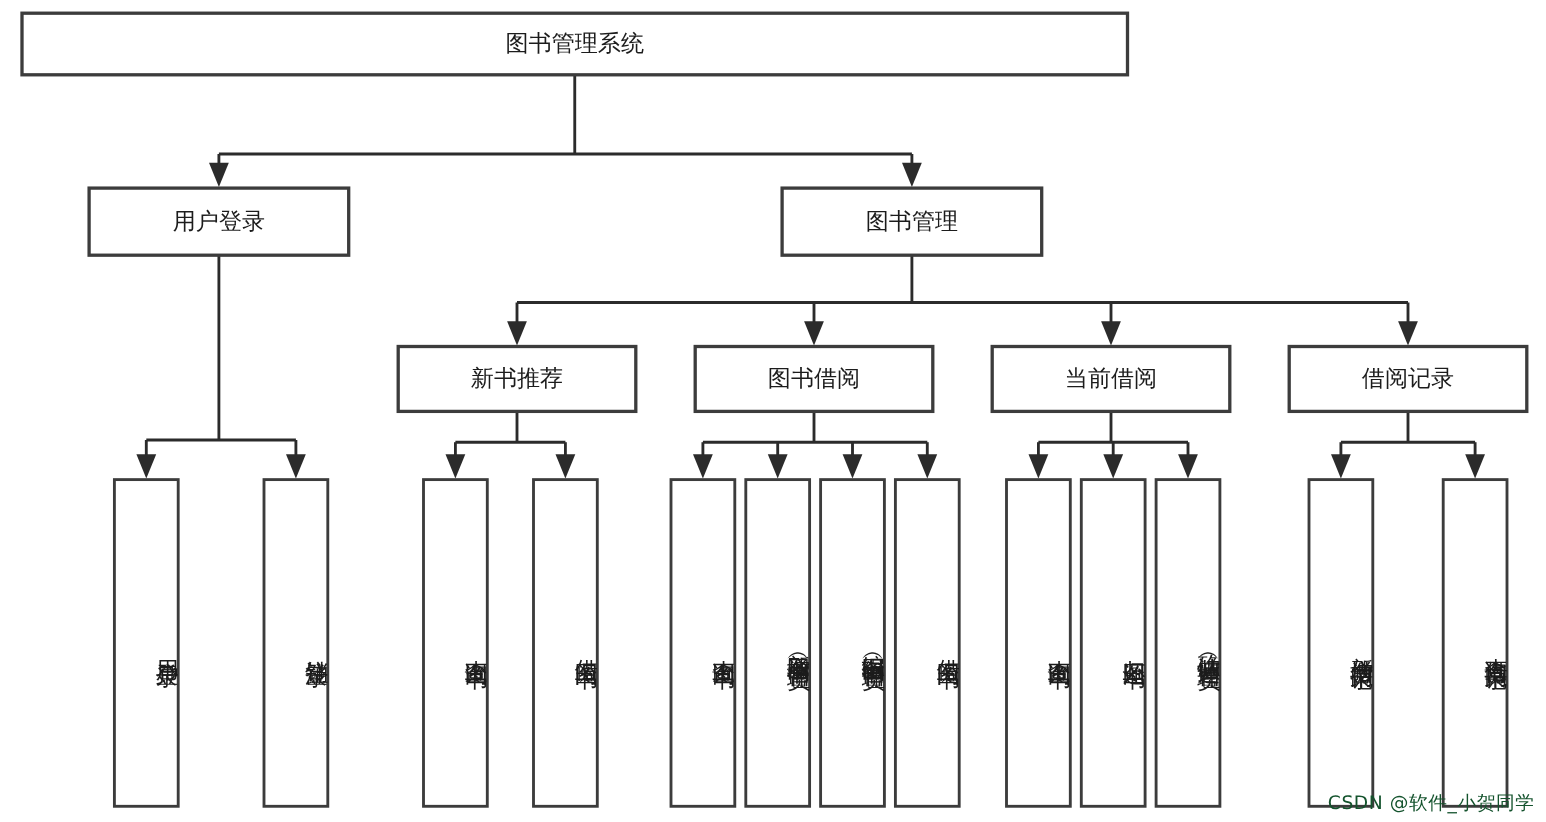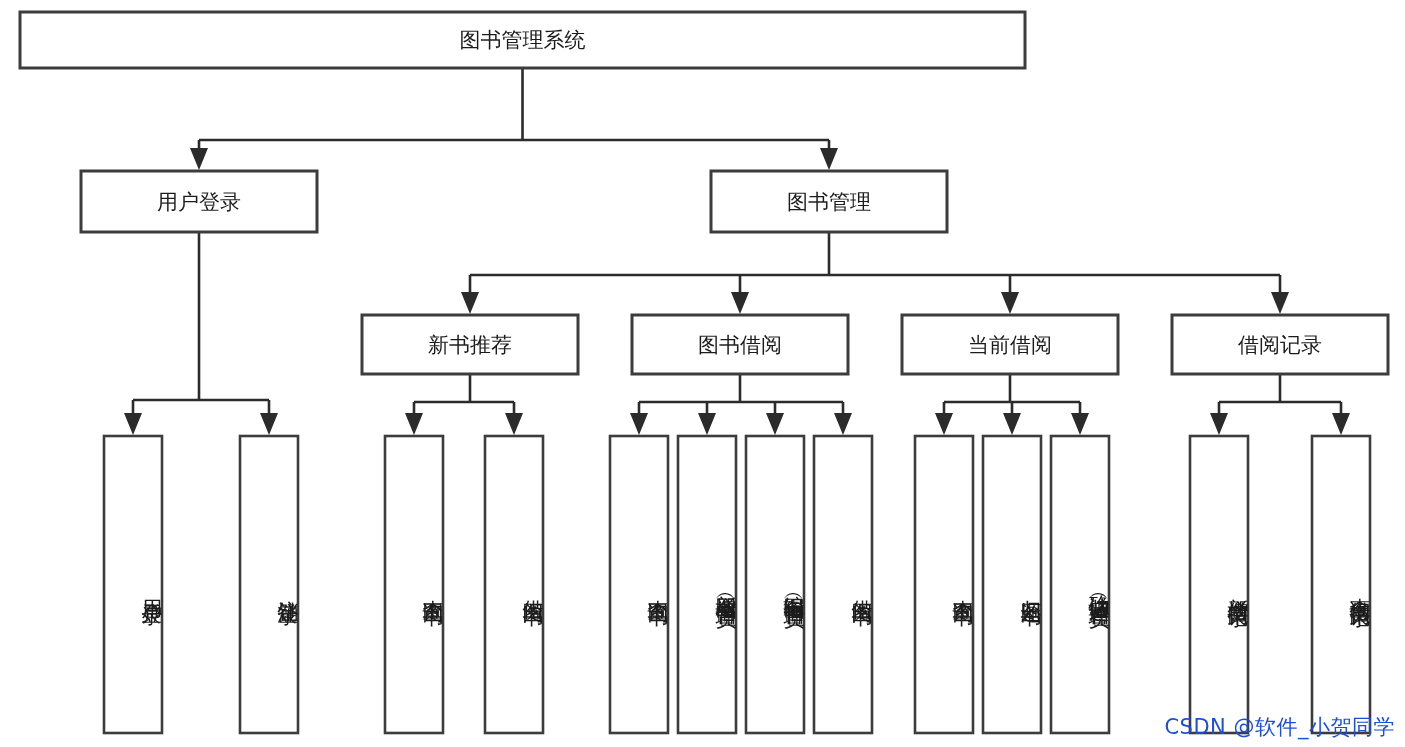--- a/index.html
+++ b/index.html
@@ -63,22 +63,22 @@
     letter-spacing: 2px;
     color: #1c1c1c;
     white-space: nowrap;
     pointer-events: none;
   }
   .watermark {
     position: absolute;
     right: 10px;
     bottom: 6px;
     font-family: "DejaVu Sans", "Liberation Sans", sans-serif;
-    font-size: 21px;
-    color: #1d4ed8;
+    font-size: 17px;
+    color: #14532d;
     letter-spacing: 0.5px;
     white-space: nowrap;
   }
 </style>
 </head>
 <body>
 
 <div id="diagram-root">
 
   <svg id="flow" viewBox="0 0 1405 747">

